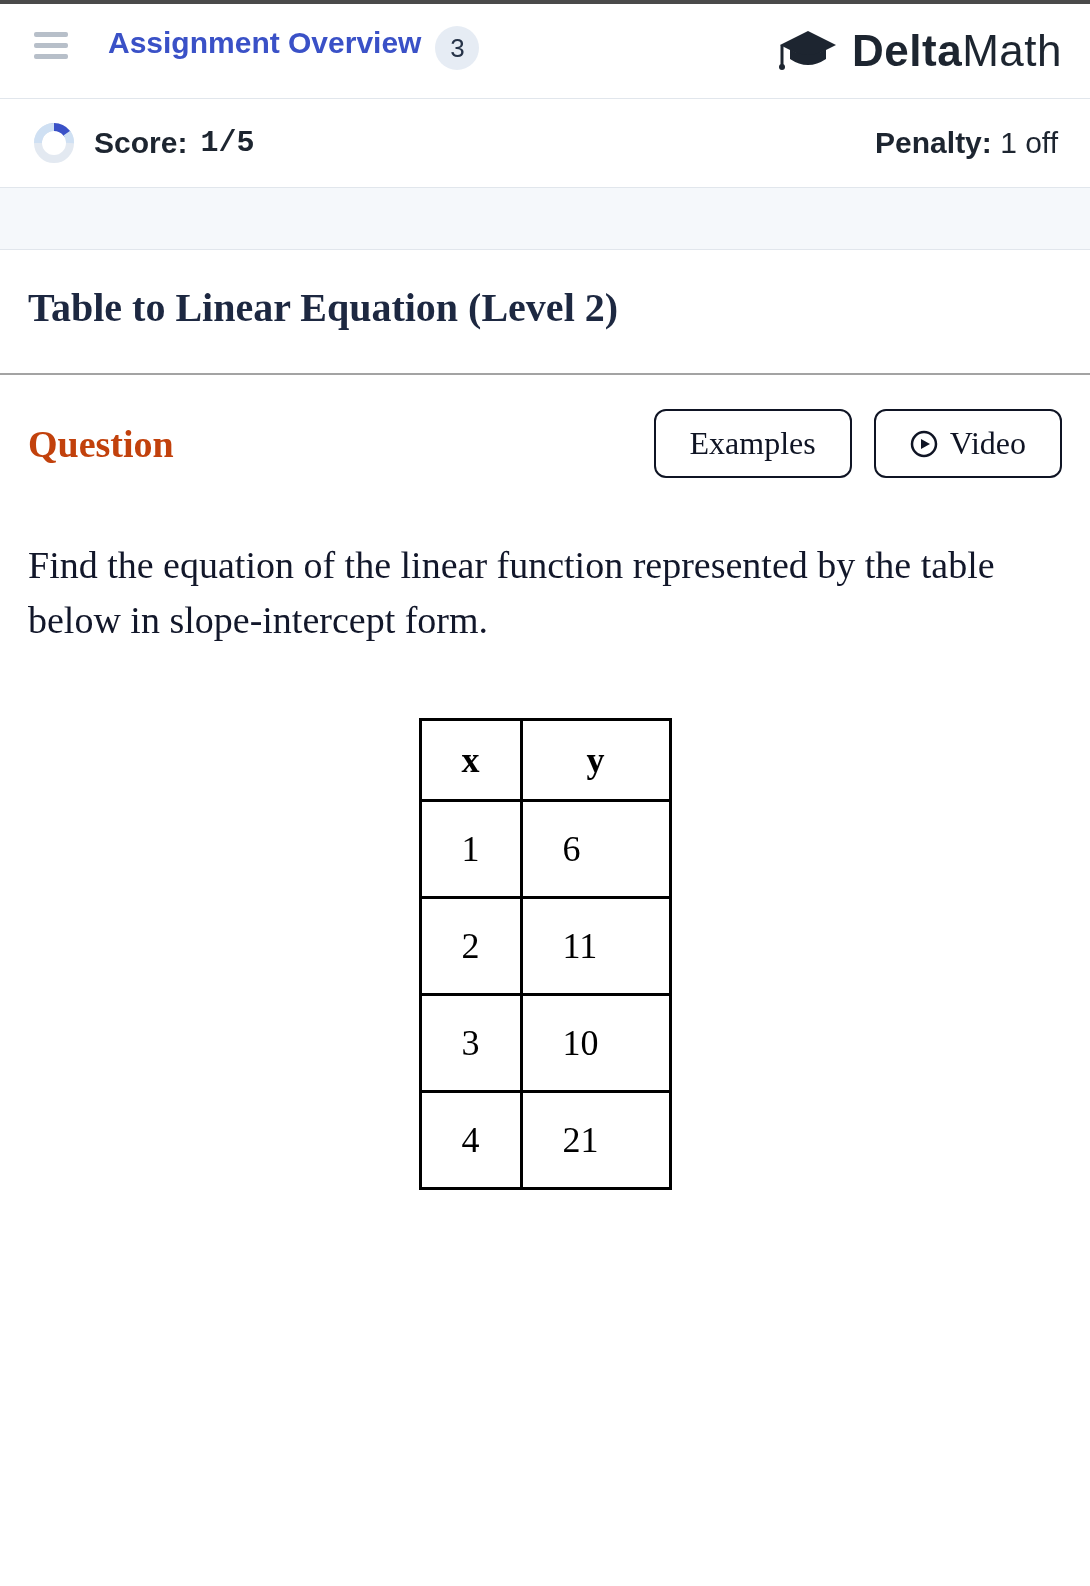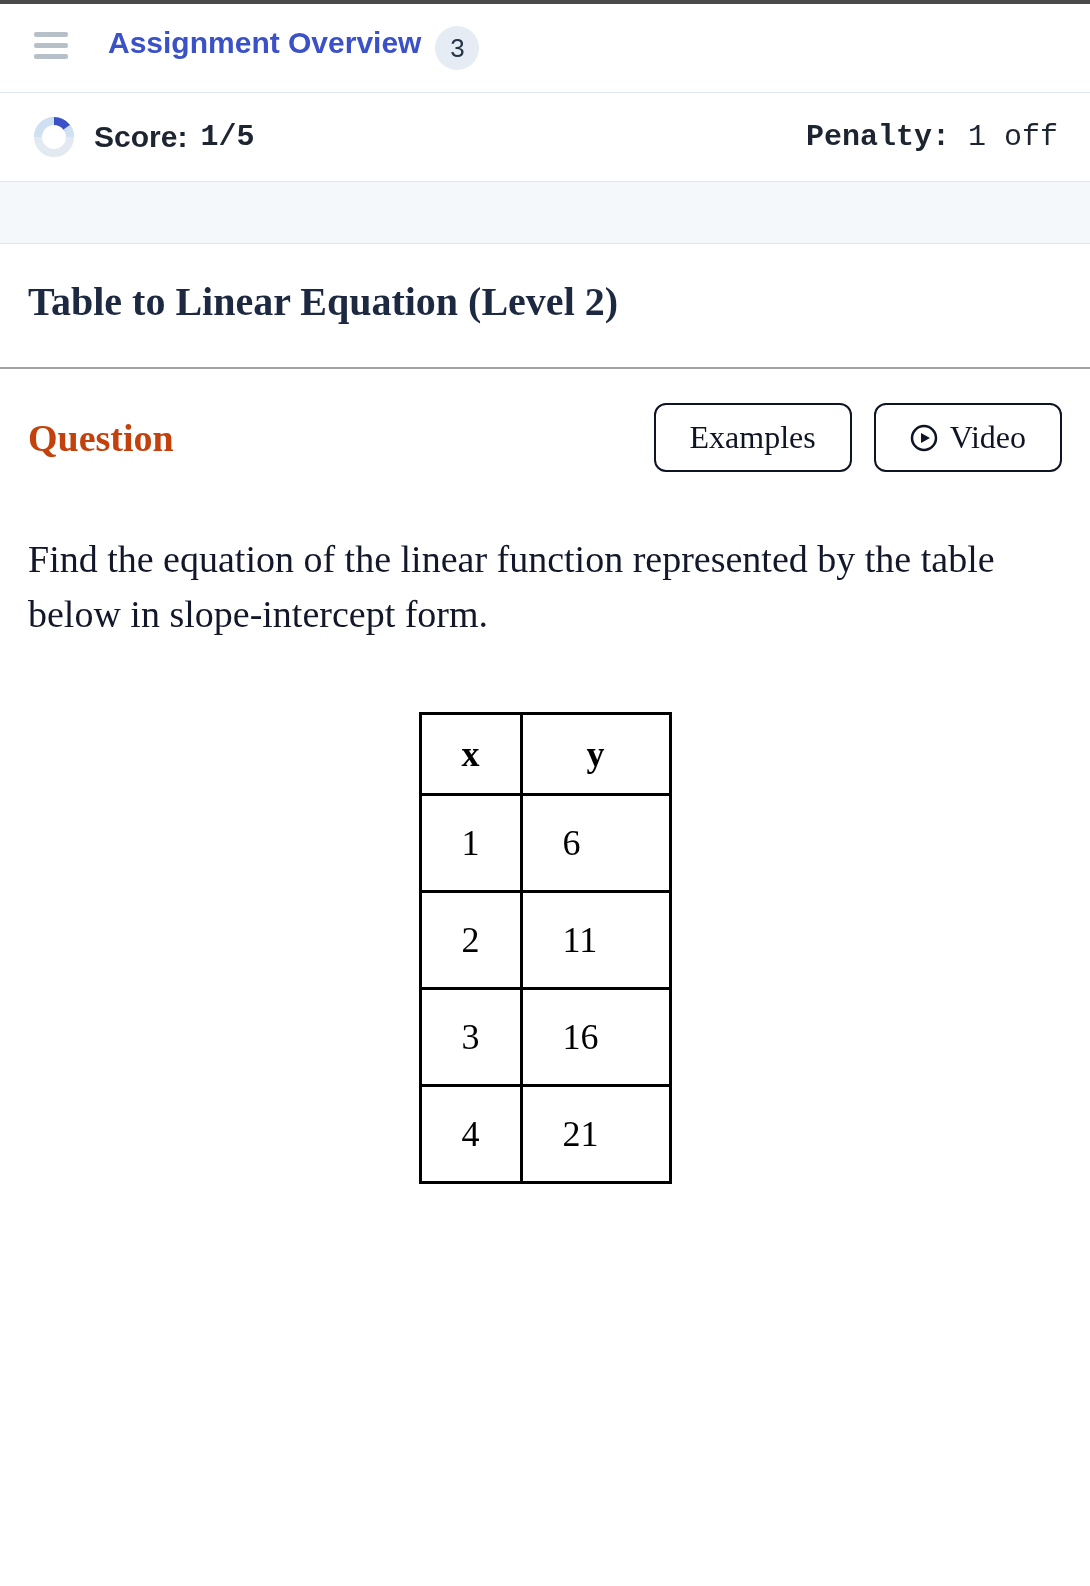--- a/index.html
+++ b/index.html
@@ -10,21 +10,21 @@
   .menu-icon span { display: block; width: 34px; height: 5px; background: #b7bfc9; border-radius: 2px; }
   .overview-link { font-family: "Segoe UI", Arial, sans-serif; font-weight: 700; font-size: 30px; color: #3a51c7; margin-left: 34px; }
   .overview-badge { display: inline-flex; align-items: center; justify-content: center; min-width: 44px; height: 44px; border-radius: 50%; background: #e6ecf4; color: #263348; font-family: "Segoe UI", Arial, sans-serif; font-size: 26px; margin-left: 14px; }
   .brand { margin-left: auto; display: flex; align-items: center; gap: 14px; }
   .brand-name { font-family: "Segoe UI", Arial, sans-serif; font-size: 44px; color: #1d2530; letter-spacing: 0.5px; }
   .brand-name b { font-weight: 800; }
   .scorebar { display: flex; align-items: center; padding: 22px 32px; border-bottom: 1px solid #e1e6ec; background: #fff; }
   .score-ring { width: 44px; height: 44px; margin-right: 18px; }
   .score-label { font-family: "Segoe UI", Arial, sans-serif; font-size: 30px; font-weight: 800; color: #1d2530; }
   .score-value { font-family: Liberation Mono, monospace; font-size: 30px; font-weight: 800; color: #1d2530; margin-left: 13px; }
-  .penalty { margin-left: auto; font-family: Liberation Mono, monospace; font-size: 30px; color: #1d2530; }
+  .penalty { margin-left: auto; font-family: Liberation Sans, sans-serif; font-size: 30px; color: #1d2530; }
   .penalty b { font-weight: 800; }
   .spacer-strip { height: 62px; background: #f5f8fb; border-bottom: 1px solid #e1e6ec; }
   .title-row { padding: 34px 28px 42px 28px; border-bottom: 2px solid #a3a3a3; }
   .problem-title { font-size: 40px; font-weight: 700; color: #1d2841; font-family: Georgia, serif; }
   .content { padding: 34px 28px 0 28px; }
   .question-row { display: flex; align-items: center; gap: 24px; margin-bottom: 60px; }
   .question-heading { font-size: 38px; font-weight: 700; color: #c2410c; font-family: Georgia, serif; }
   .qbuttons { margin-left: auto; display: flex; gap: 22px; }
   .pill-btn { display: inline-flex; align-items: center; justify-content: center; gap: 12px; border: 2.5px solid #0f1424; border-radius: 12px; padding: 14px 34px; font-family: Georgia, serif; font-size: 32px; color: #0f1424; background: #fff; cursor: pointer; }
   .play-icon { display:inline-block; }
@@ -42,20 +42,29 @@
 <div class="topbar-border"></div>
 
 <div class="header">
   <div class="menu-icon">
     <span></span>
       <span></span>
       <span></span>
   </div>
   <span class="overview-link">Assignment Overview</span>
   <span class="overview-badge">3</span>
+  <div class="brand">
+    <svg class="" width="60" height="48" viewBox="0 0 60 48">
+      <polygon points="30,4 58,18 30,32 2,18" fill="#1d2530"></polygon>
+      <path d="M12 22 L12 32 Q30 44 48 32 L48 22 Q30 34 12 22 Z" fill="#1d2530"></path>
+      <line x1="4" y1="18" x2="4" y2="38" stroke="#1d2530" stroke-width="3"></line>
+      <circle cx="4" cy="40" r="3" fill="#1d2530"></circle>
+    </svg>
+    <span class="brand-name"><b>Delta</b><span>Math</span></span>
+  </div>
 </div>
 
 <div class="scorebar">
   <svg class="score-ring" viewBox="0 0 44 44">
     <circle cx="22" cy="22" r="16" stroke="#e3e9f1" stroke-width="8" fill="none"></circle>
     <path d="M22 6 A16 16 0 0 1 34.5 12" stroke="#3a51c7" stroke-width="8" fill="none" stroke-linecap="round"></path>
     <path d="M35 12 A16 16 0 0 1 38 22" stroke="#cfe0f3" stroke-width="8" fill="none"></path>
     <path d="M6 22 A16 16 0 0 1 22 6" stroke="#cfe0f3" stroke-width="8" fill="none"></path>
   </svg>
   <span class="score-label">Score:</span>
@@ -103,21 +112,21 @@
         <tr>
           <td>1</td>
           <td class="ycell">6</td>
         </tr>
         <tr>
           <td>2</td>
           <td class="ycell">11</td>
         </tr>
         <tr>
           <td>3</td>
-          <td class="ycell">16</td>
+          <td class="ycell">10</td>
         </tr>
         <tr>
           <td>4</td>
           <td class="ycell">21</td>
         </tr>
       </tbody>
     </table>
   </div>
 </div>
 

